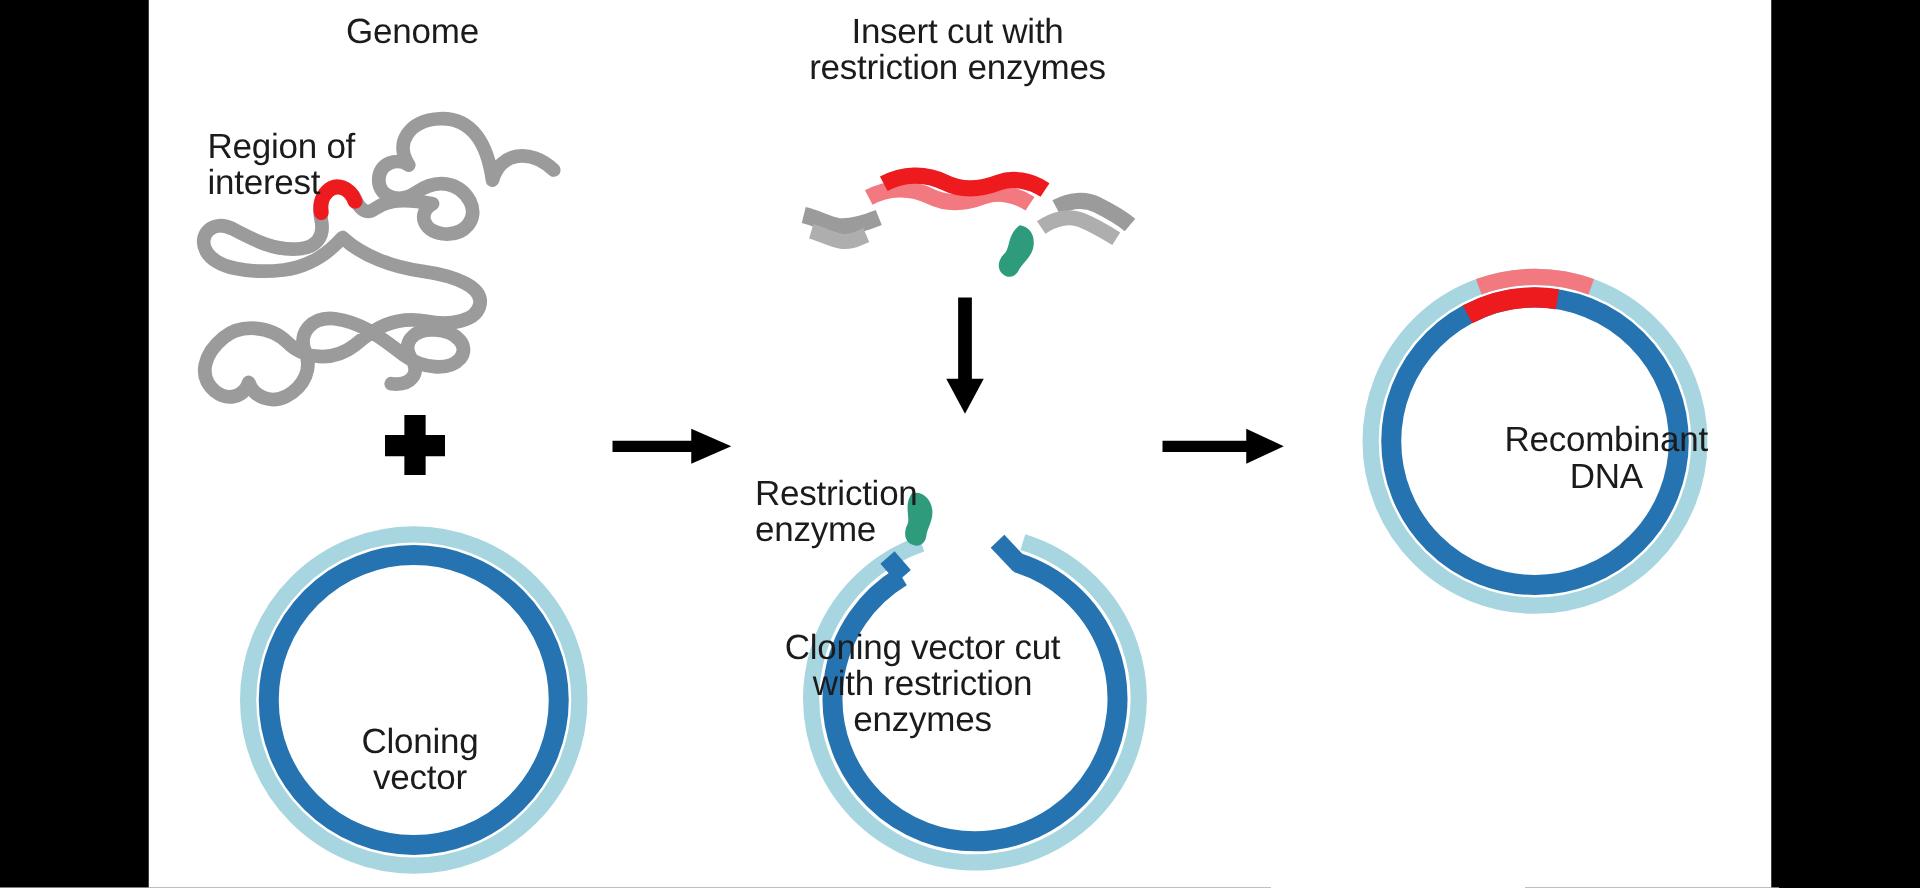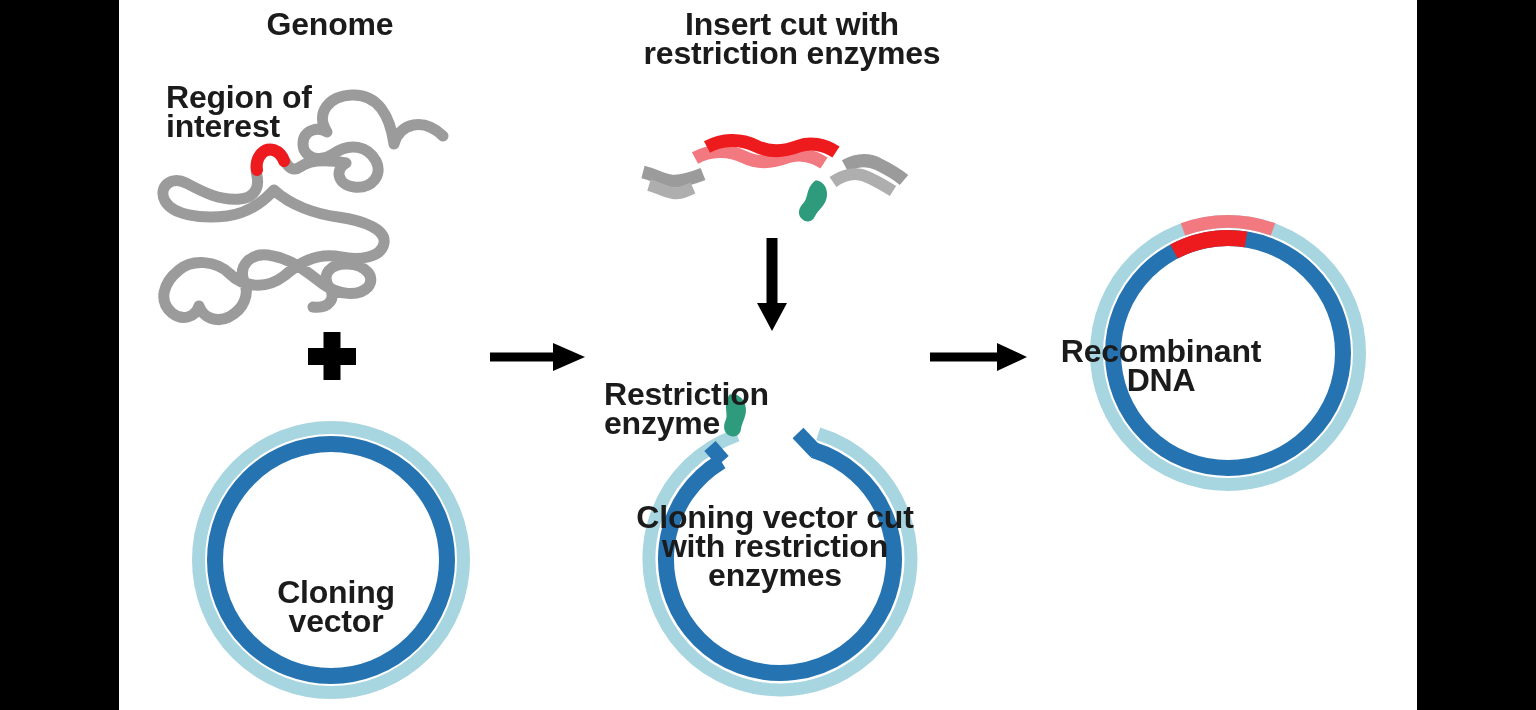--- a/index.html
+++ b/index.html
@@ -8,22 +8,22 @@
     background:#000;
     font-family:"Liberation Sans","DejaVu Sans",sans-serif;
   }
   #canvas{
     position:absolute;left:119px;top:0;width:1298px;height:710px;
     background:var(--c-canvas,#fff);
   }
   #art{position:absolute;left:0;top:0;width:1536px;height:710px;}
   .label{
     position:absolute;
-    font-weight:700;
-    font-size:32px;
+    font-weight:400;
+    font-size:28px;
     line-height:29px;
     color:var(--c-text,#1b1b1b);
     white-space:pre-line;
     letter-spacing:-0.2px;
   }
   .center{transform:translateX(-50%);text-align:center;}
   
   .strand{stroke:var(--c-gray);stroke-width:11;fill:none;stroke-linecap:round;stroke-linejoin:round;}
   .strand-red{stroke:var(--c-red);stroke-width:12;fill:none;stroke-linecap:round;}
   .band-red{stroke:var(--c-red);stroke-width:13;fill:none;}
@@ -134,25 +134,25 @@
 
   <g>
     <circle class="ring-light" cx="1228" cy="353" r="131.5"></circle>
     <path class="arc-pink" d="M 1183 229.4 A 131.5 131.5 0 0 1 1273 229.4"></path>
     <circle class="ring-dark" cx="1228" cy="353" r="115"></circle>
     <path class="arc-red" d="M 1174 251.5 A 115 115 0 0 1 1246 239.4"></path>
   </g>
 </svg>
 
 <div class="label center" style="left:330px;top:10px;">Genome</div>
-<div class="label" style="left:166px;top:83px;">Region of
+<div class="label" style="left:166px;top:102px;">Region of
 interest</div>
-<div class="label center" style="left:766px;top:10px;margin-left:26px;">Insert cut with
+<div class="label center" style="left:766px;top:10px;">Insert cut with
 restriction enzymes</div>
 <div class="label" style="left:604px;top:380px;">Restriction
 enzyme</div>
 <div class="label center" style="left:336px;top:538px;margin-top:40px;">Cloning
 vector</div>
-<div class="label center" style="left:775px;top:503px;">Cloning vector cut
+<div class="label center" style="left:738px;top:503px;">Cloning vector cut
 with restriction
 enzymes</div>
-<div class="label center" style="left:1161px;top:337px;">Recombinant
+<div class="label center" style="left:1285px;top:337px;">Recombinant
 DNA</div>
 
 </body></html>

